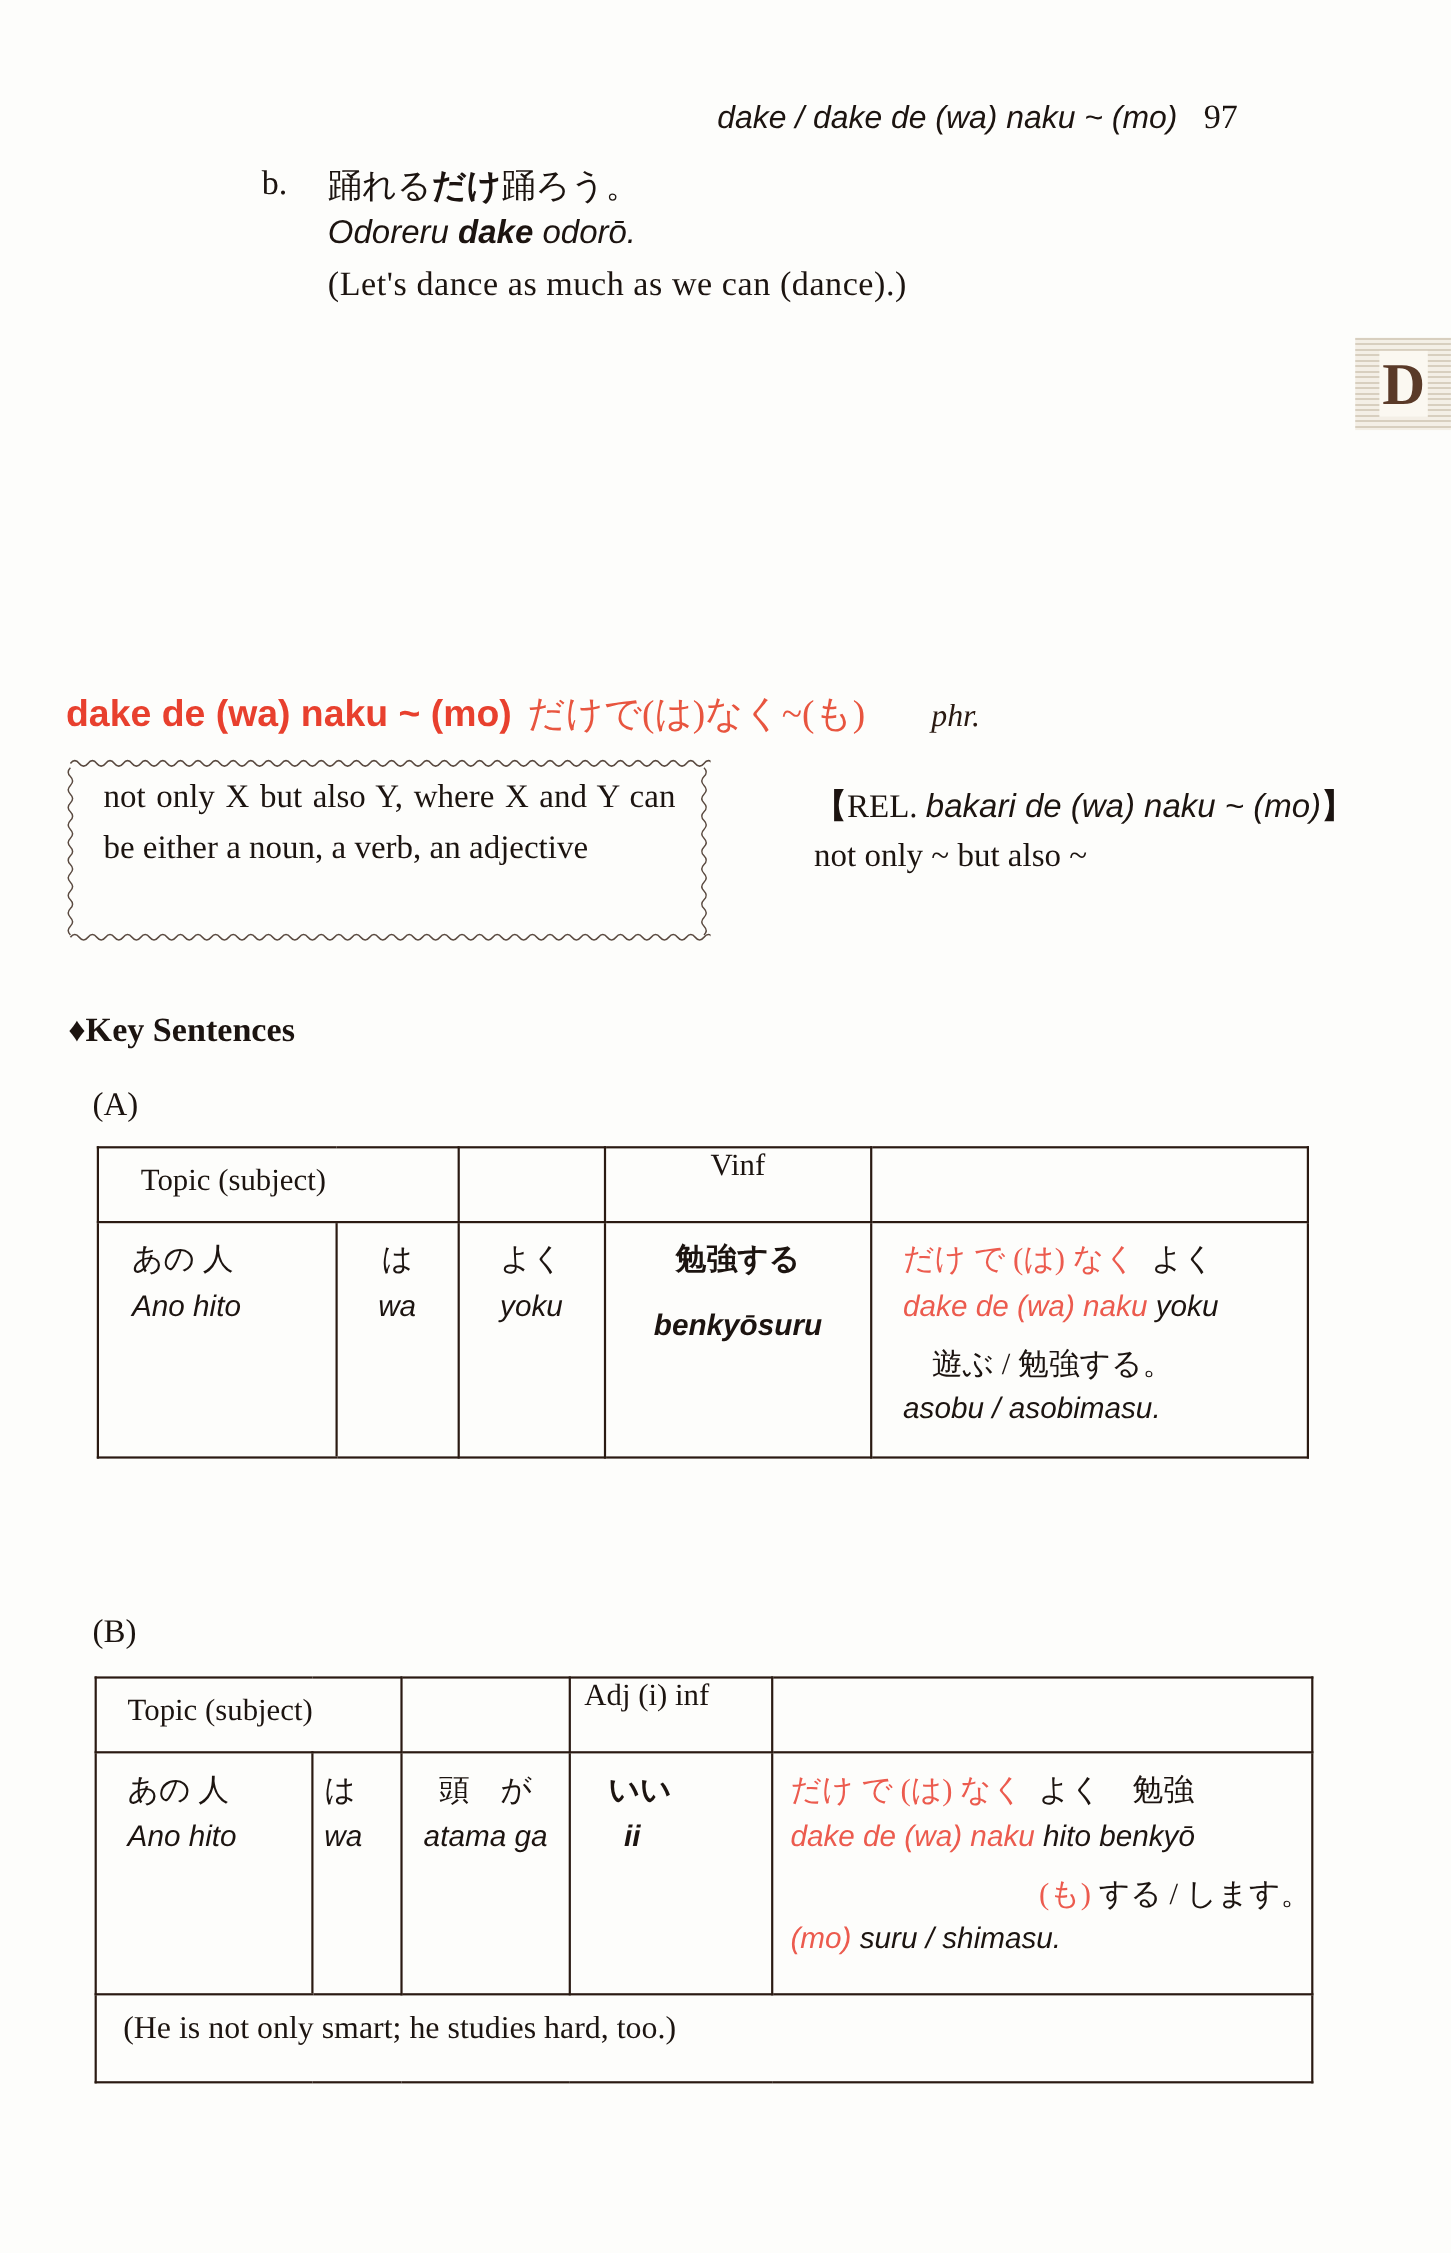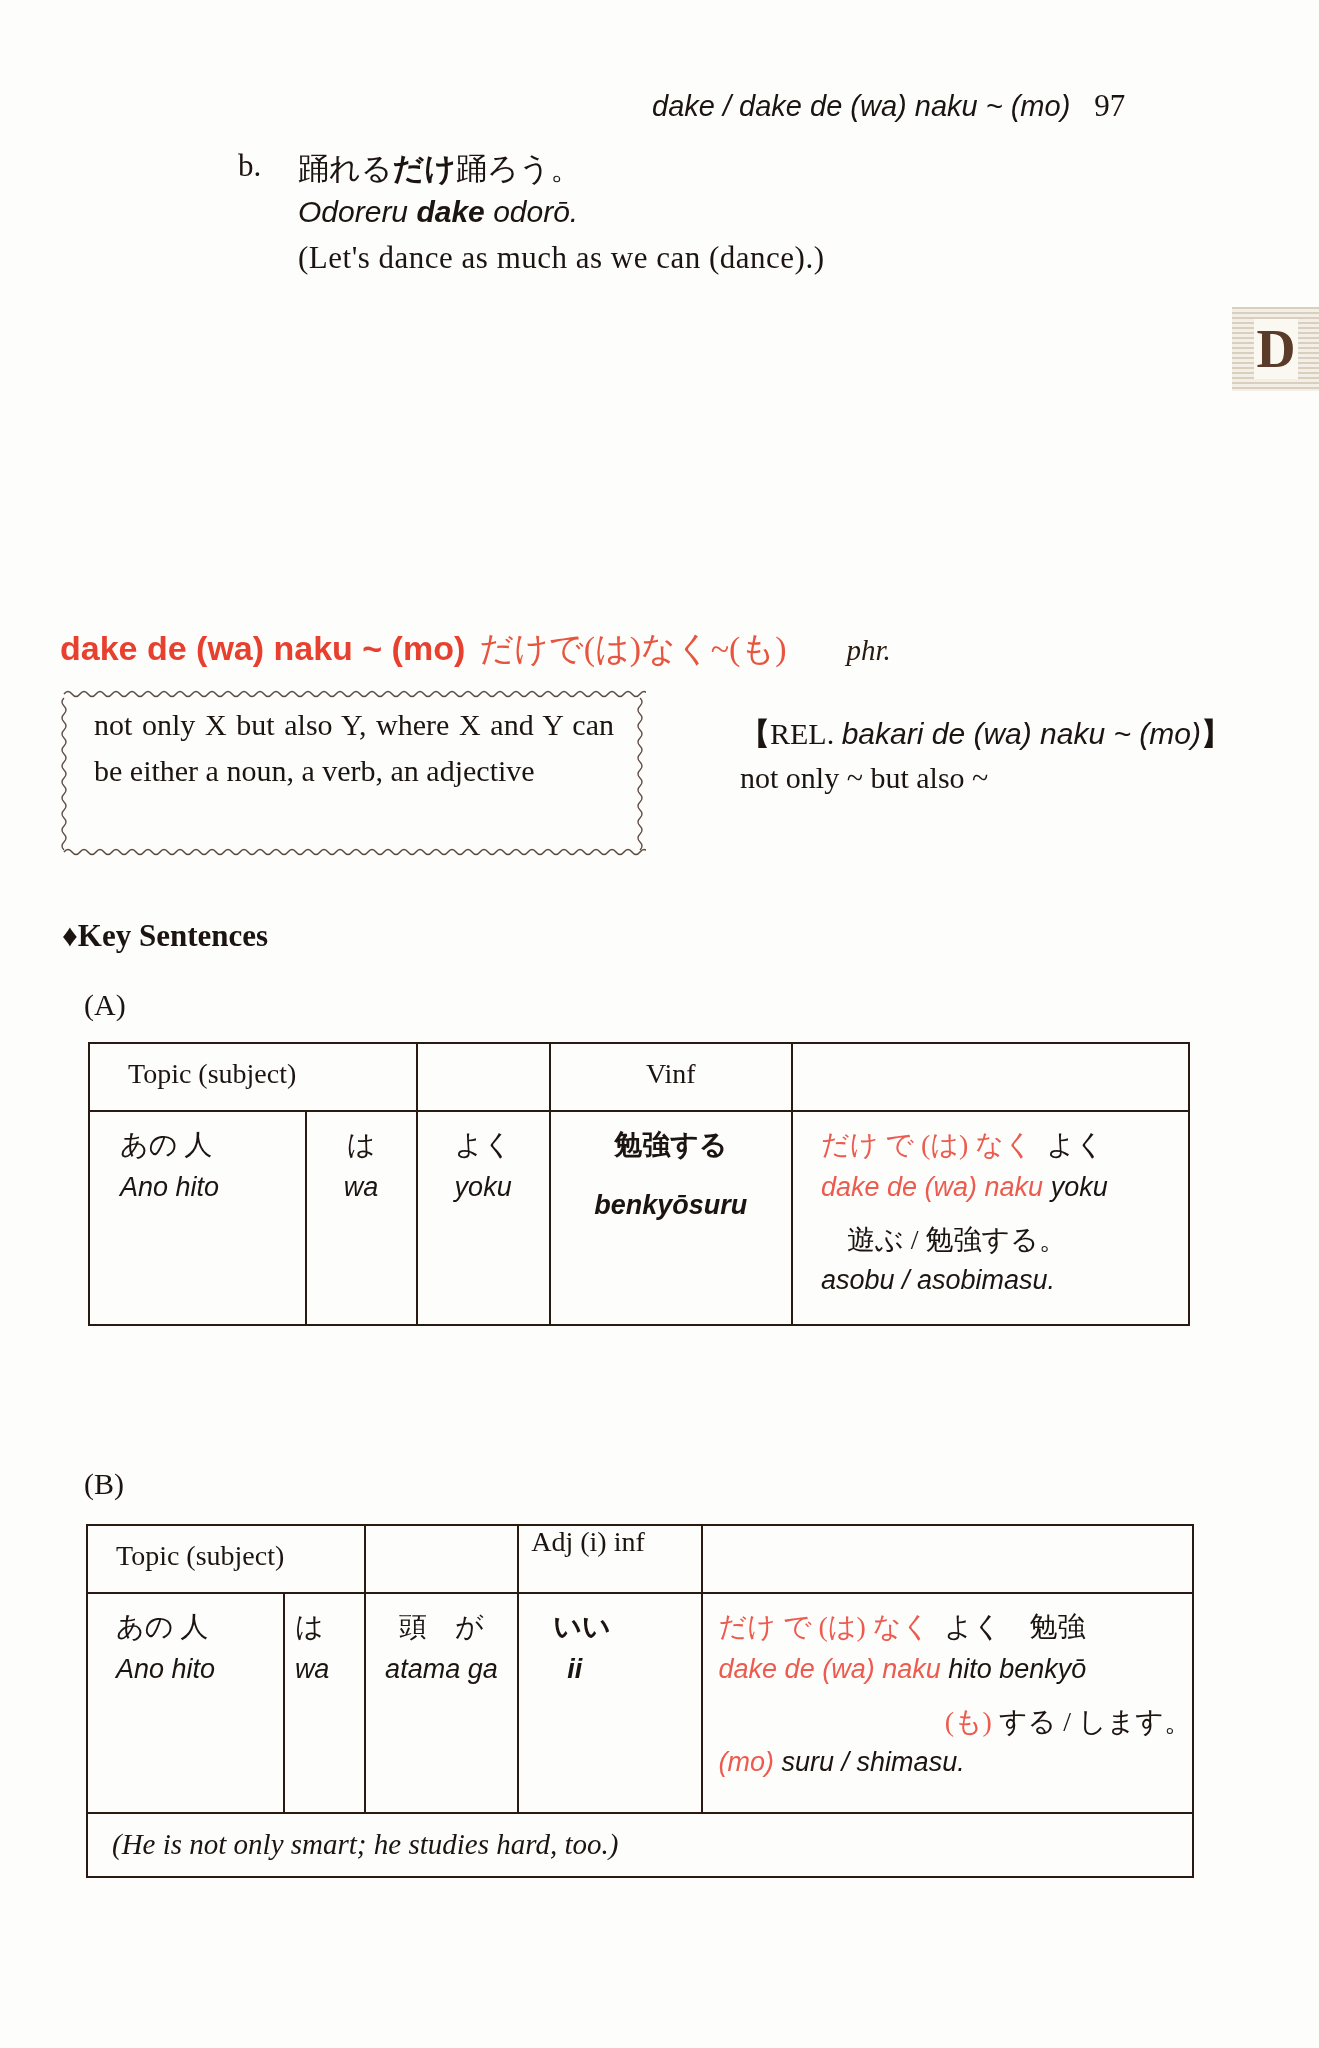--- a/index.html
+++ b/index.html
@@ -85,21 +85,21 @@
   <span>♦</span><span>Key Sentences</span>
 </div>
 
 <div class="abs seclbl" style="left:84px; top:988px;">(A)</div>
 
 <table class="kt" style="left:88px; top:1042px; width:1102px;">
   <tbody>
       <tr style="height:68px;">
     <td colspan="2" style="width:300px; padding:14px 0 0 38px;">Topic (subject)</td>
     <td style="width:136px;"></td>
-    <td style="width:246px; text-align:center; padding-top:14px;">Vinf</td>
+    <td style="width:246px; text-align:center; ">Vinf</td>
     <td style="width:410px;"></td>
   </tr>
   <tr style="height:214px;">
     <td style="width:186px; border-right:none; padding:14px 0 0 30px;">
       <div class="cell-jp">あの 人</div>
       <div class="cell-rom" style="margin-top:8px;">Ano hito</div>
     </td>
     <td class="dotted" style="width:110px; text-align:center; padding-top:14px;">
       <div class="cell-jp">は</div>
       <div class="cell-rom" style="margin-top:8px;">wa</div>
@@ -149,17 +149,17 @@
       <div class="cell-jp" style="font-weight:bold;">いい</div>
       <div class="cell-rom" style="margin-top:8px; font-weight:bold; padding-left:14px;">ii</div>
     </td>
     <td style="padding:14px 0 0 16px;">
       <div class="cell-jp"><span class="lred">だけ で (は) なく</span>&nbsp;&nbsp;<span>よく　勉強</span></div>
       <div class="cell-rom" style="margin-top:8px;"><span class="lred">dake de (wa) naku</span> <span>hito benkyō</span></div>
       <div class="cell-jp" style="margin-top:18px; padding-left:6px;text-align:right;"><span class="lred">(も)</span>&nbsp;<span>する / します。</span></div>
       <div class="cell-rom" style="margin-top:6px;"><span class="lred">(mo)</span> <span>suru / shimasu.</span></div>
     </td>
   </tr>
-  <tr style="height:64px;font-style:italic;">
+  <tr style="height:80px;">
     <td colspan="5" class="trans">(He is not only smart; he studies hard, too.)</td>
   </tr>
 </tbody>
   </table>
 
 </body></html>

